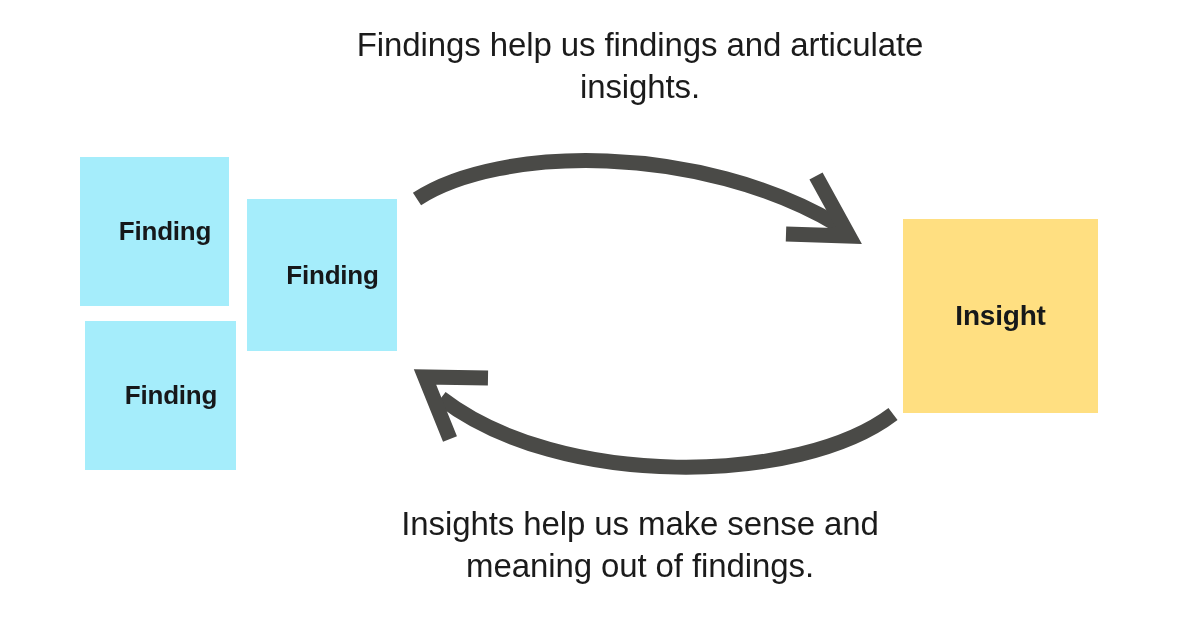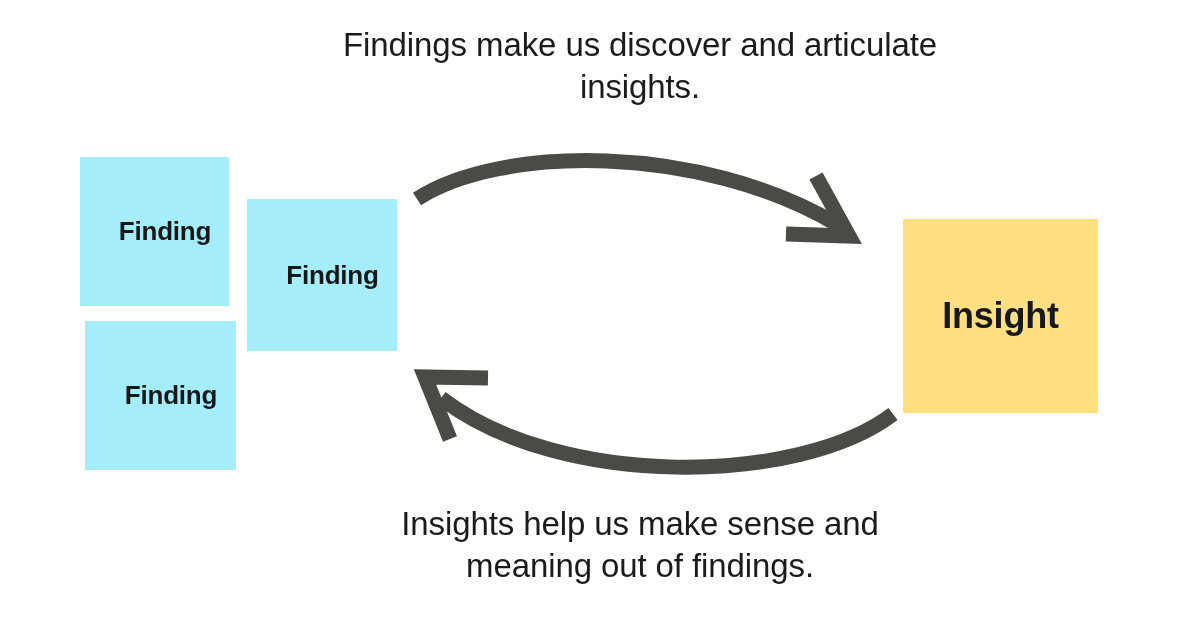--- a/index.html
+++ b/index.html
@@ -71,37 +71,37 @@
     font-size: 26px;
   }
   #finding-3 {
     left: 85px;  top: 321px;
     width: 151px; height: 149px;
     font-size: 26px;
   }
   #insight-1 {
     left: 903px; top: 219px;
     width: 195px; height: 194px;
-    font-size: 36px;
+    font-size: 28px;
   }
 
   
   #arrow-layer {
     position: absolute;
     left: 0; top: 0;
     width: 1200px; height: 628px;
     pointer-events: none;
   }
 </style>
 </head>
 <body>
 
 <div id="canvas">
 
-  <div class="caption" id="caption-top">Findings make us discover and articulate insights.</div>
+  <div class="caption" id="caption-top">Findings help us findings and articulate insights.</div>
 
   <svg id="arrow-layer" viewBox="0 0 1200 628">
 
     <g>
       <path d="M 417 199 C 500 145, 700 143, 838 225" fill="none" stroke="#4a4a47" stroke-width="15" stroke-linecap="butt"></path>
       <path d="M 786 234 L 849 236 L 816 176" fill="none" stroke="#4a4a47" stroke-width="15" stroke-linejoin="miter" stroke-linecap="butt"></path>
     </g>
 
     <g>
       <path d="M 893 414 C 800 485, 560 490, 441 398" fill="none" stroke="#4a4a47" stroke-width="15" stroke-linecap="butt"></path>

